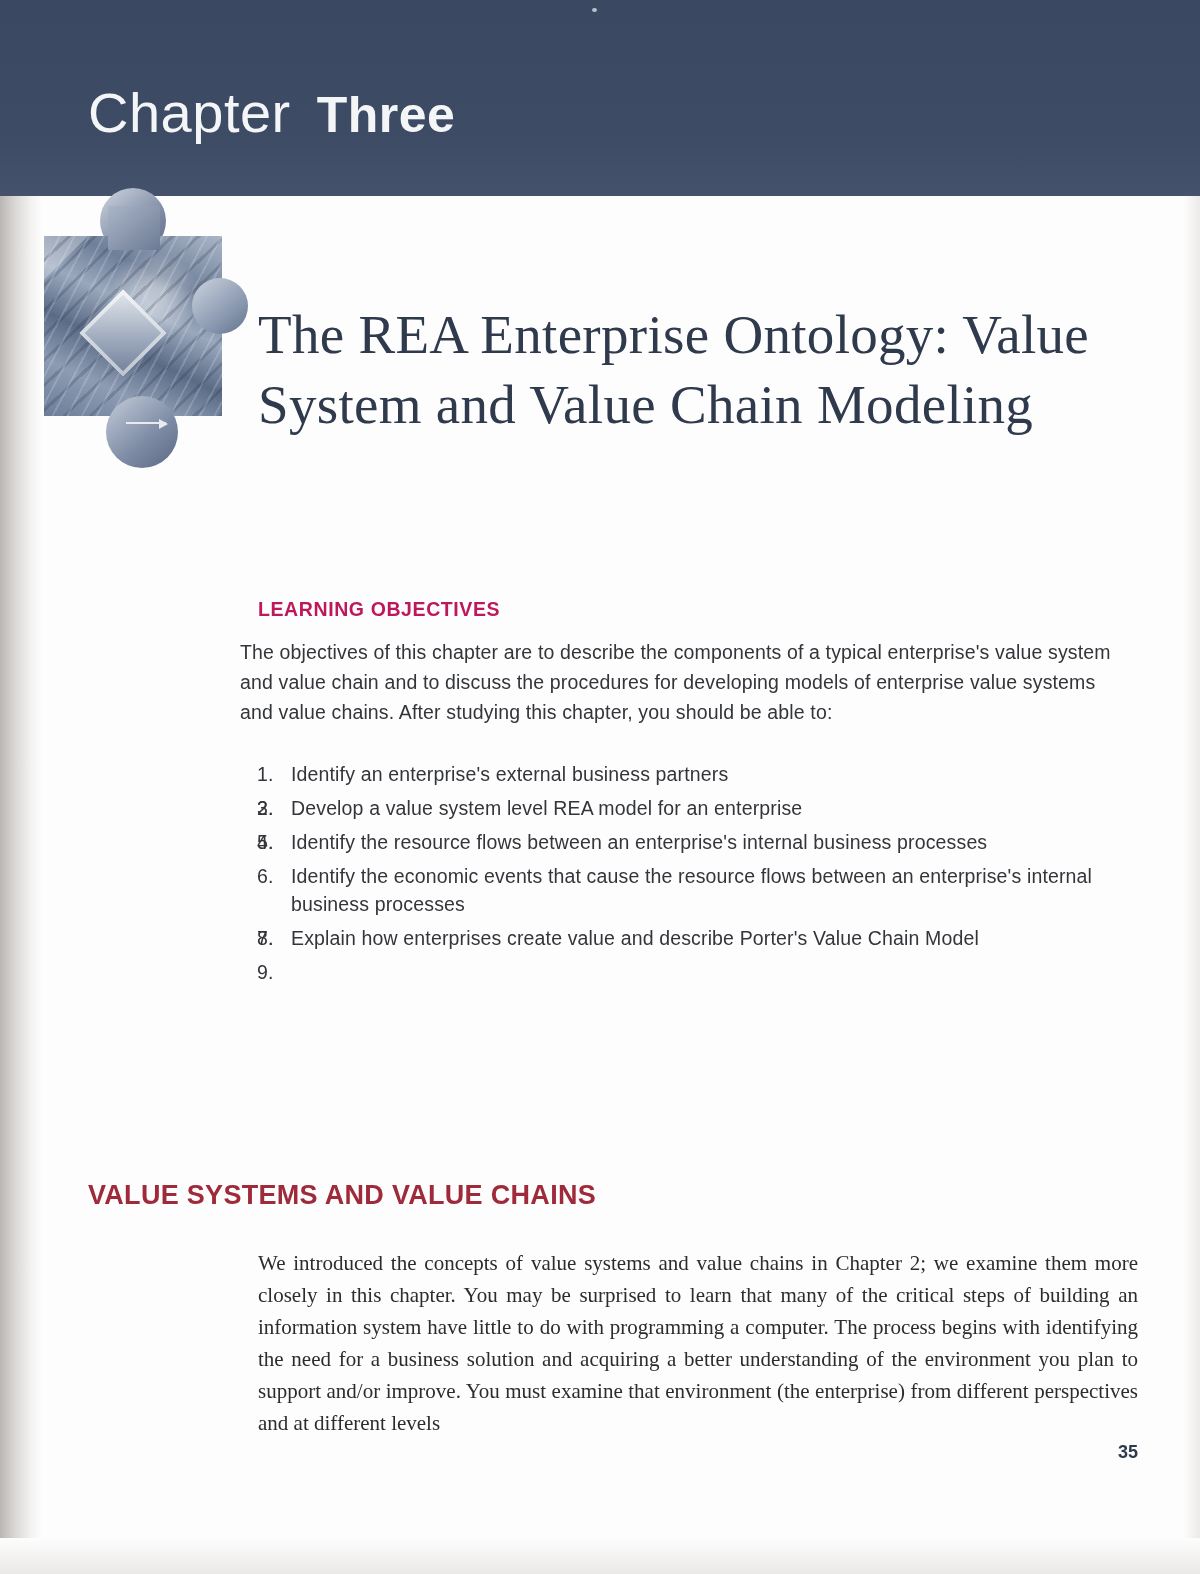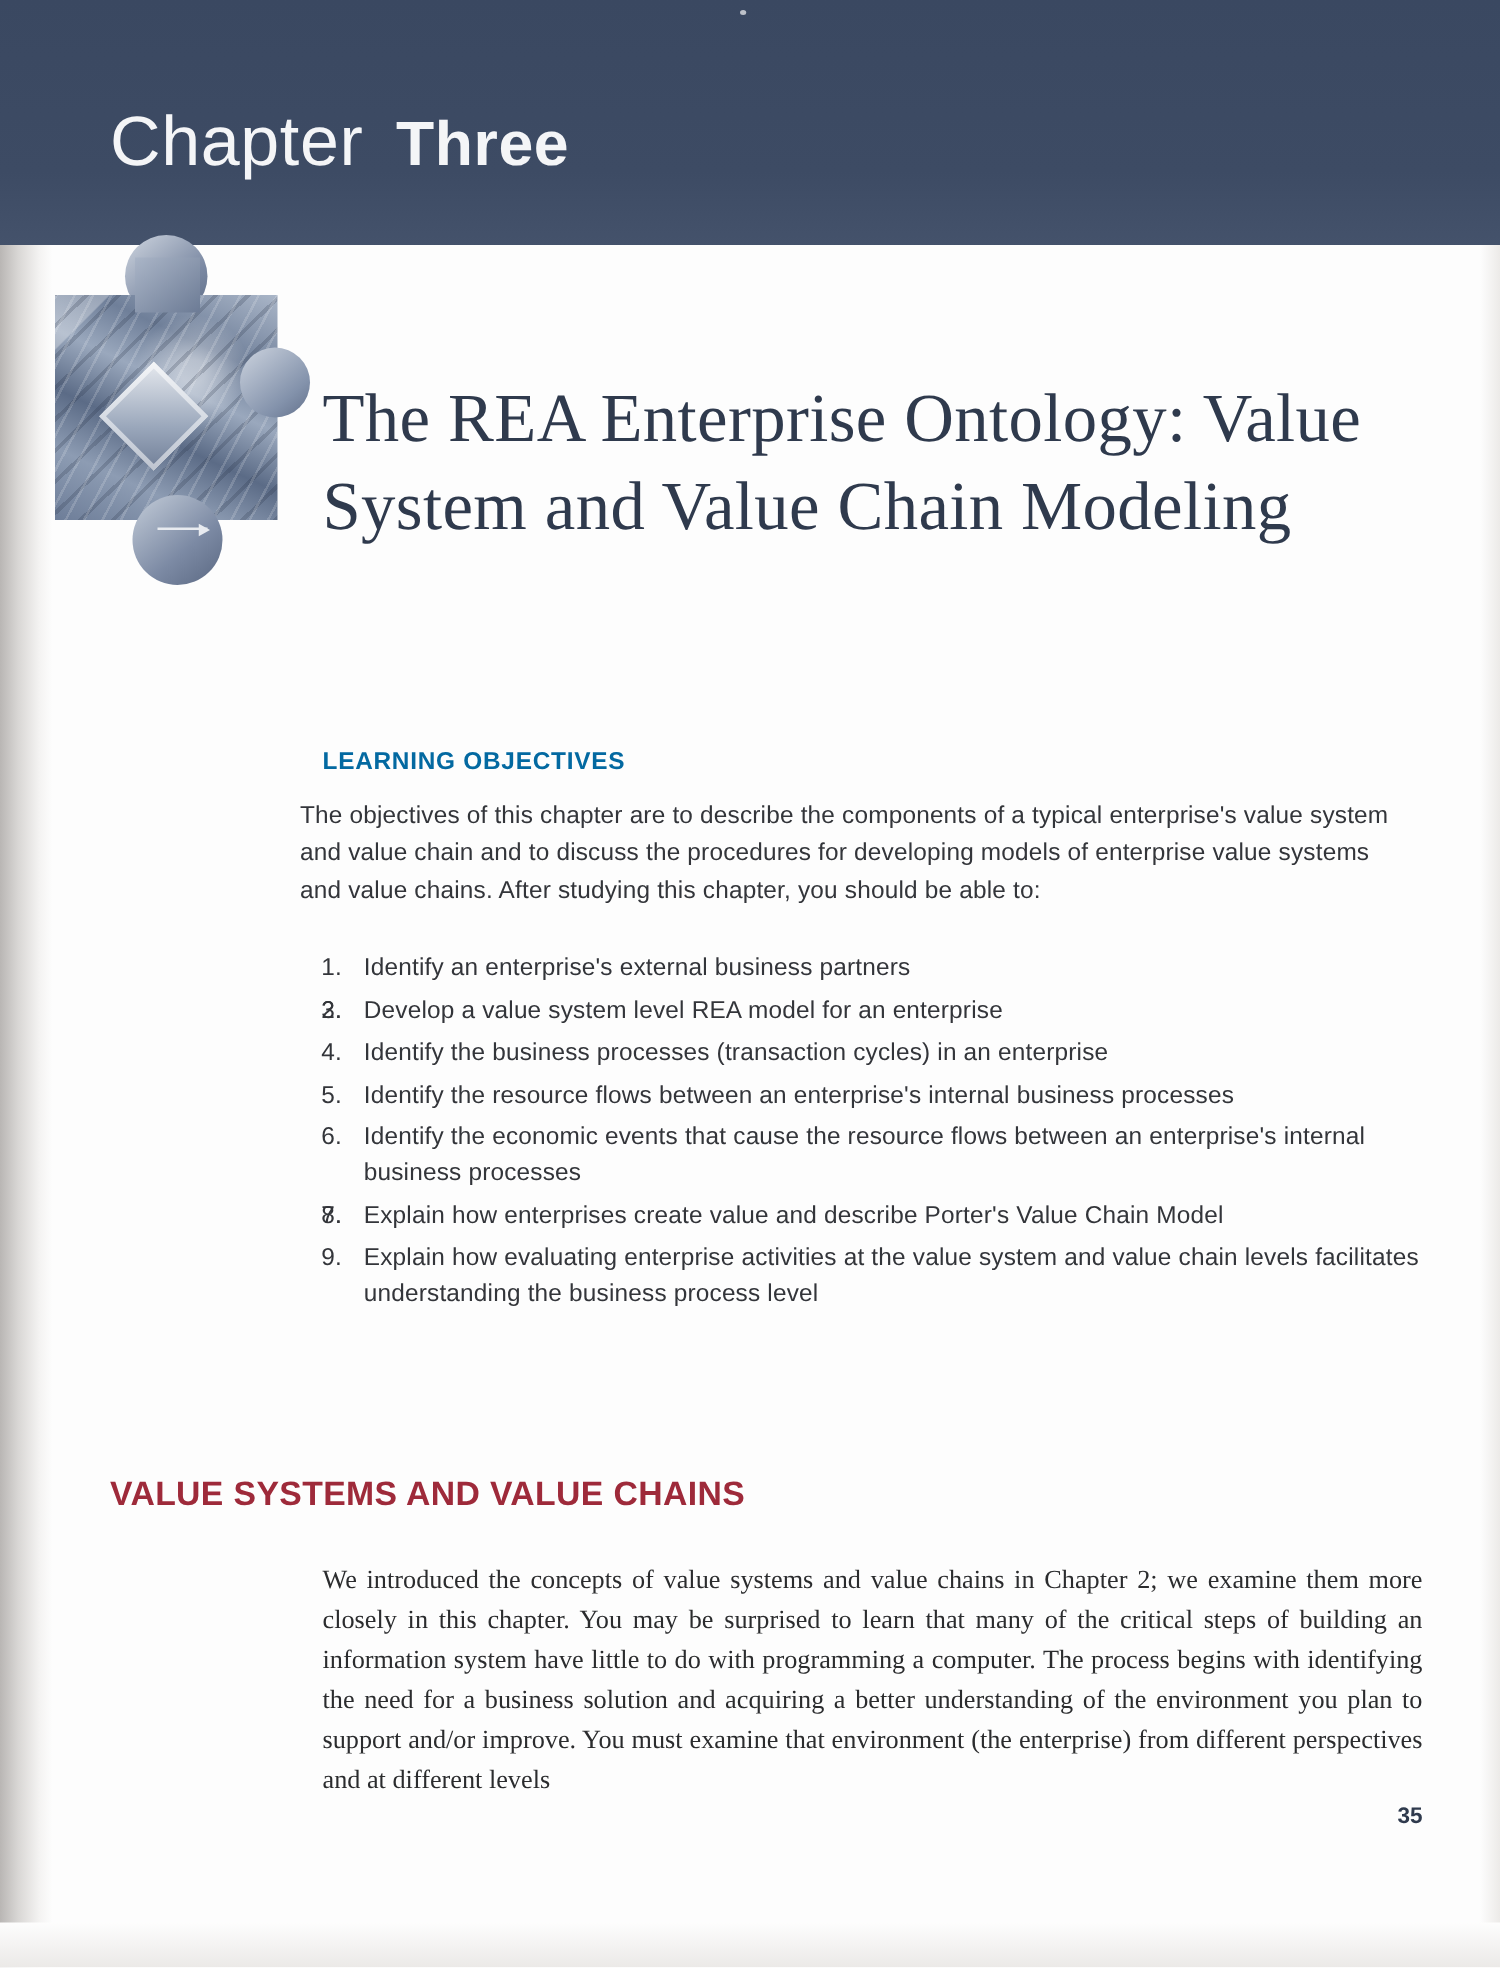--- a/index.html
+++ b/index.html
@@ -167,21 +167,21 @@
     color: #2f3a4d;
     font-weight: 400;
     letter-spacing: .3px;
   }
 
   
   .lo-heading {
     position: absolute;
     left: 258px;
     top: 598px;
-    color: #0369a1;
+    color: #be185d;
     font-size: 19.5px;
     font-weight: 700;
     letter-spacing: .6px;
   }
   .lo-intro {
     position: absolute;
     left: 240px;
     top: 638px;
     width: 878px;
     color: #33353a;
@@ -280,26 +280,26 @@
 
   <div class="title">The REA Enterprise Ontology: Value System and Value Chain Modeling</div>
 
   <div class="lo-heading">LEARNING OBJECTIVES</div>
   <div class="lo-intro">The objectives of this chapter are to describe the components of a typical enterprise's value system and value chain and to discuss the procedures for developing models of enterprise value systems and value chains. After studying this chapter, you should be able to:</div>
 
   <ul class="lo-list">
     <li><span class="num">1.</span><span>Identify an enterprise's external business partners</span></li>
     <li><span class="num">2.</span></li>
     <li><span class="num">3.</span><span>Develop a value system level REA model for an enterprise</span></li>
-    <li><span class="num">4.</span><span>Identify the business processes (transaction cycles) in an enterprise</span></li>
+    <li><span class="num">4.</span></li>
     <li><span class="num">5.</span><span>Identify the resource flows between an enterprise's internal business processes</span></li>
     <li><span class="num">6.</span><span>Identify the economic events that cause the resource flows between an enterprise's internal business processes</span></li>
     <li><span class="num">7.</span></li>
     <li><span class="num">8.</span><span>Explain how enterprises create value and describe Porter's Value Chain Model</span></li>
-    <li><span class="num">9.</span><span>Explain how evaluating enterprise activities at the value system and value chain levels facilitates understanding the business process level</span></li>
+    <li><span class="num">9.</span></li>
   </ul>
 
   <div class="section-heading">VALUE SYSTEMS AND VALUE CHAINS</div>
   <div class="body-par">We introduced the concepts of value systems and value chains in Chapter 2; we examine them more closely in this chapter. You may be surprised to learn that many of the critical steps of building an information system have little to do with programming a computer. The process begins with identifying the need for a business solution and acquiring a better understanding of the environment you plan to support and/or improve. You must examine that environment (the enterprise) from different perspectives and at different levels</div>
 
   <div class="page-number">35</div>
 
 </div>
 
 </body></html>

